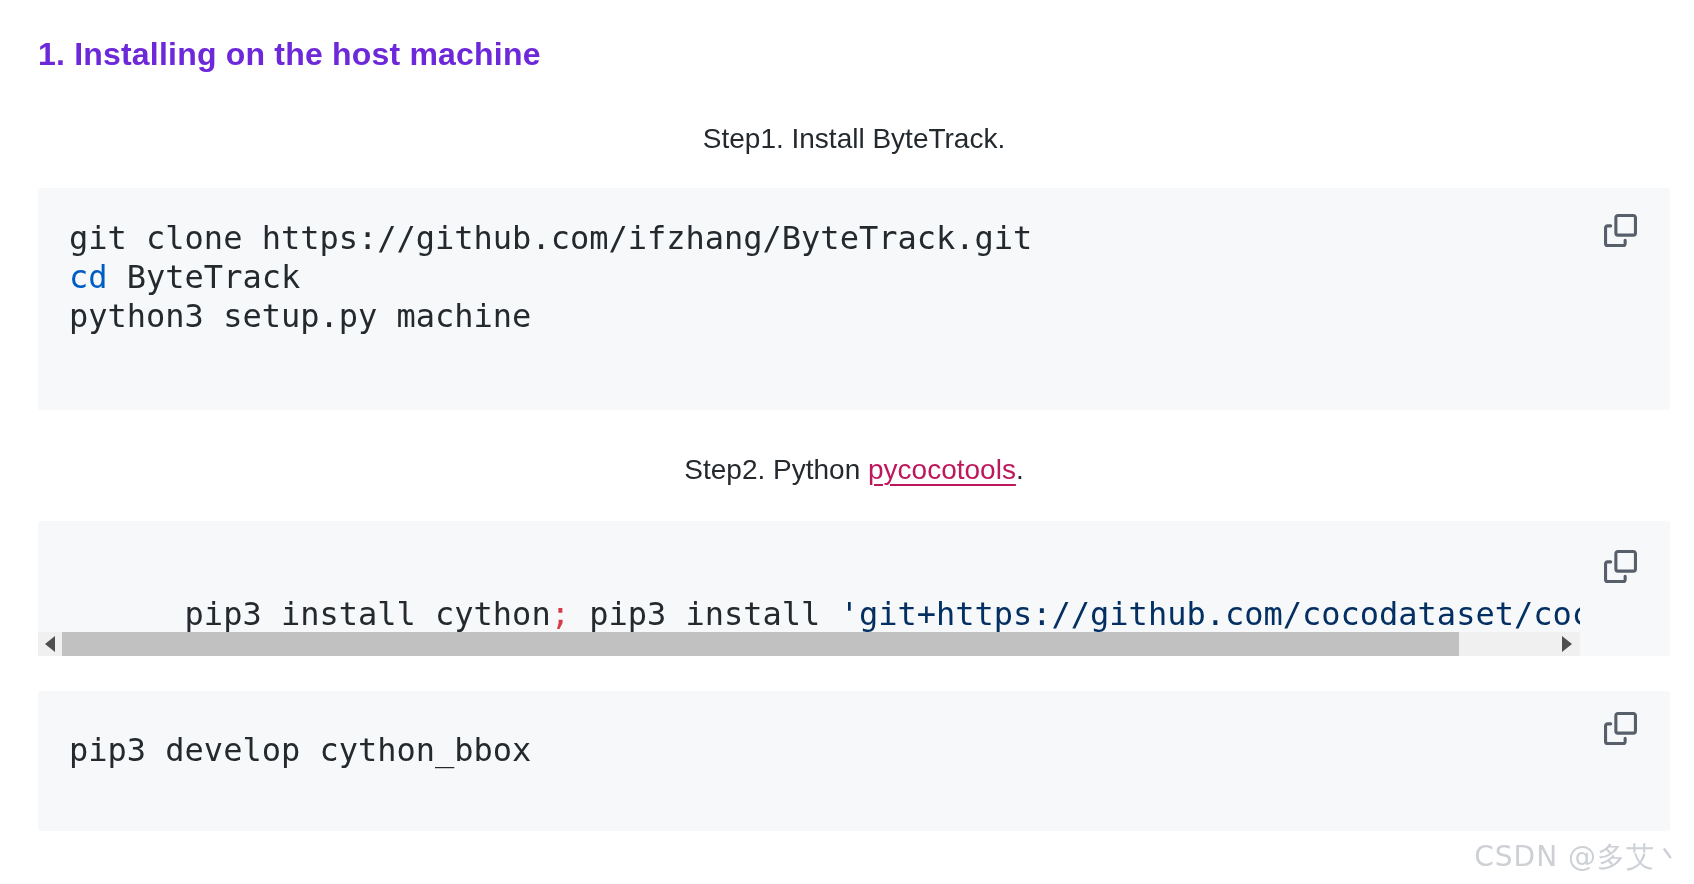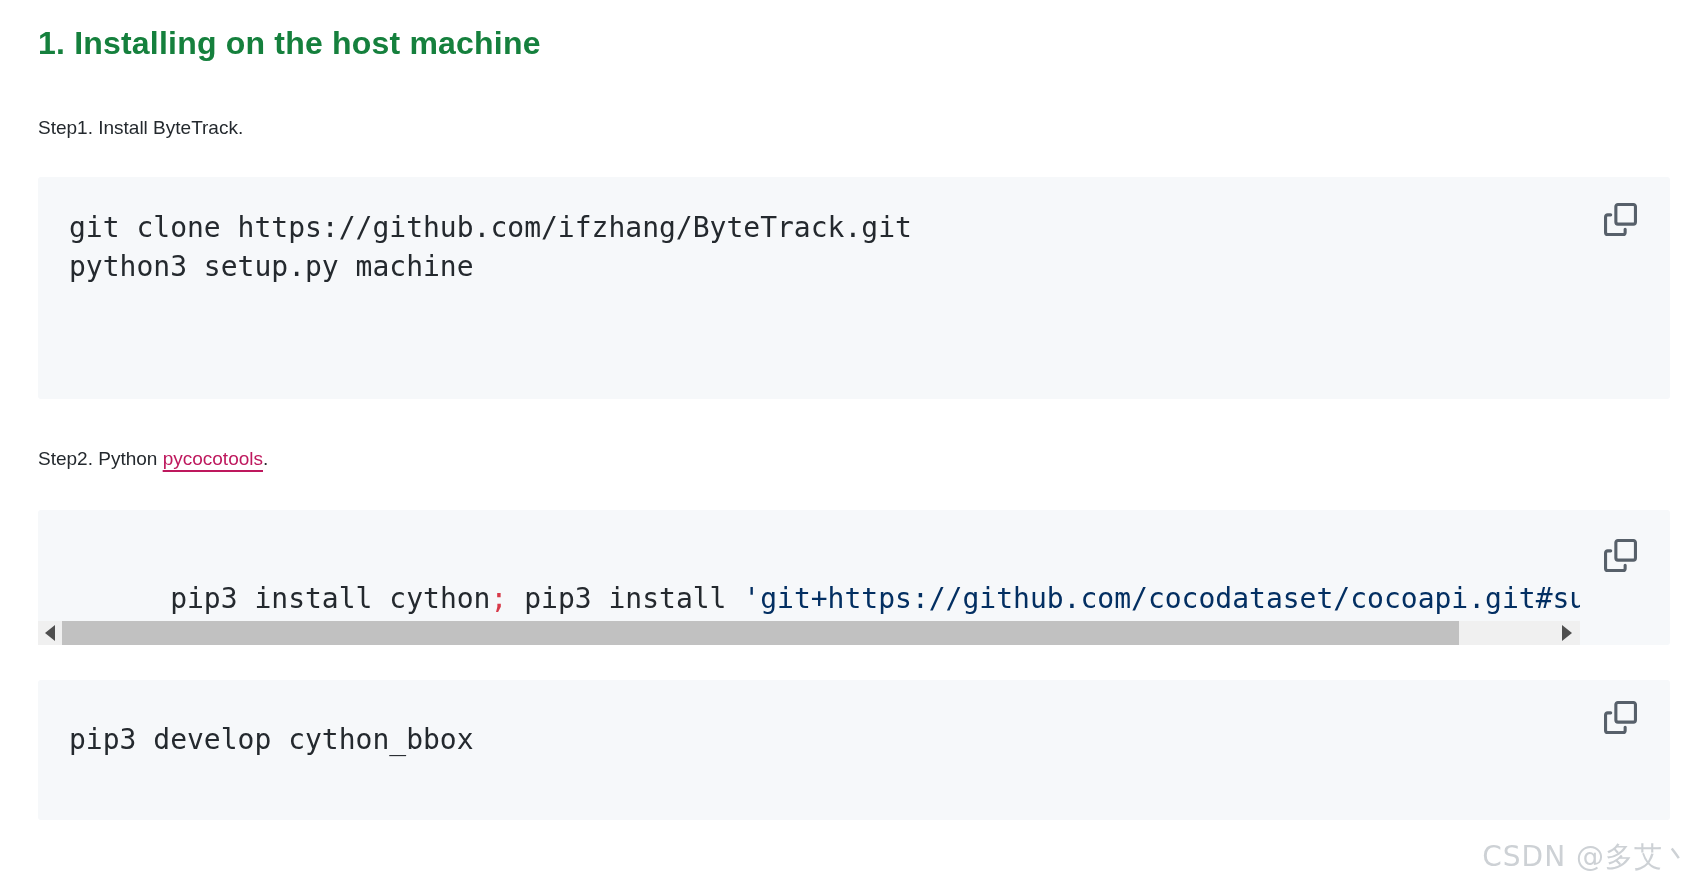--- a/index.html
+++ b/index.html
@@ -7,50 +7,51 @@
   body {
     width: 1694px; height: 884px;
     overflow: hidden;
     position: relative;
     font-family: "Liberation Sans", sans-serif;
     color: #24292e;
   }
   .content { padding: 0 24px 0 38px; }
 
   h1.page-title {
-    margin-top: 23px;
+    margin-top: 34px;
     font-size: 32px;
     line-height: 40px;
     font-weight: 700;
-    color: #15803d;
+    color: #6d28d9;
     letter-spacing: 0.2px;
   }
   p.step {
-    font-size: 19px;
+    font-size: 28px;
     line-height: 33px;
     color: #24292e;
+    text-align: center;
   }
   .step-1 { margin-top: 48px; }
   .step-2 { margin-top: 43px; }
   .step-3 { margin-top: 46px; }
   .step a.md-link {
     color: #be185d;
     text-decoration: underline;
     text-decoration-thickness: 2px;
     text-underline-offset: 5px;
     cursor: pointer;
   }
 
   .code-block {
     position: relative;
     background: #f6f8fa;
     border-radius: 3px;
     width: 1632px;            
     font-family: "DejaVu Sans Mono", "Liberation Mono", monospace;
-    font-size: 28px;
+    font-size: 32px;
     color: #24292e;
   }
   .code-line { white-space: pre; line-height: 39px; }
 
   .block-1 { margin-top: 33px; height: 222px; padding: 31px 0 0 31px; }
   .block-2 { margin-top: 35px; height: 135px; }
   .block-3 { margin-top: 35px; height: 140px; padding: 40px 0 0 31px; }
 
   .scroll-area {
     width: 1542px;            
@@ -110,39 +111,40 @@
   .sb-thumb {
     position: absolute;
     left: 24px; top: 0;
     width: 1397px; height: 24px;
     background: #c1c1c1;
     cursor: pointer;
   }
 
   .watermark {
     position: absolute;
-    top: 838px; right: 2px;
+    top: 838px; right: 10px;
     font-size: 28px;
     color: #cdd1d5;
     letter-spacing: 1px;
     z-index: 10;
     font-family: "DejaVu Sans", "Liberation Sans", sans-serif;
   }
 </style>
 </head>
 <body>
 
 <div class="content">
 
   <h1 class="page-title">1. Installing on the host machine</h1>
 
   <p class="step step-1">Step1. Install ByteTrack.</p>
 
   <div class="code-block block-1">
     <div class="code-line"><span>git clone https://github.com/ifzhang/ByteTrack.git</span></div>
+    <div class="code-line"><span class="tok-keyword">cd</span><span> ByteTrack</span></div>
     <div class="code-line"><span>python3 setup.py machine</span></div>
 
     <button class="copy-btn">
       <span>
         <svg viewBox="0 0 16 16" aria-hidden="true">
           <path d="M0 6.75C0 5.784.784 5 1.75 5h1.5a.75.75 0 0 1 0 1.5h-1.5a.25.25 0 0 0-.25.25v7.5c0 .138.112.25.25.25h7.5a.25.25 0 0 0 .25-.25v-1.5a.75.75 0 0 1 1.5 0v1.5A1.75 1.75 0 0 1 9.25 16h-7.5A1.75 1.75 0 0 1 0 14.25Z"></path>
           <path d="M5 1.75C5 .784 5.784 0 6.75 0h7.5C15.216 0 16 .784 16 1.75v7.5A1.75 1.75 0 0 1 14.25 11h-7.5A1.75 1.75 0 0 1 5 9.25Zm1.75-.25a.25.25 0 0 0-.25.25v7.5c0 .138.112.25.25.25h7.5a.25.25 0 0 0 .25-.25v-7.5a.25.25 0 0 0-.25-.25Z"></path>
         </svg>
       </span>
     </button>

